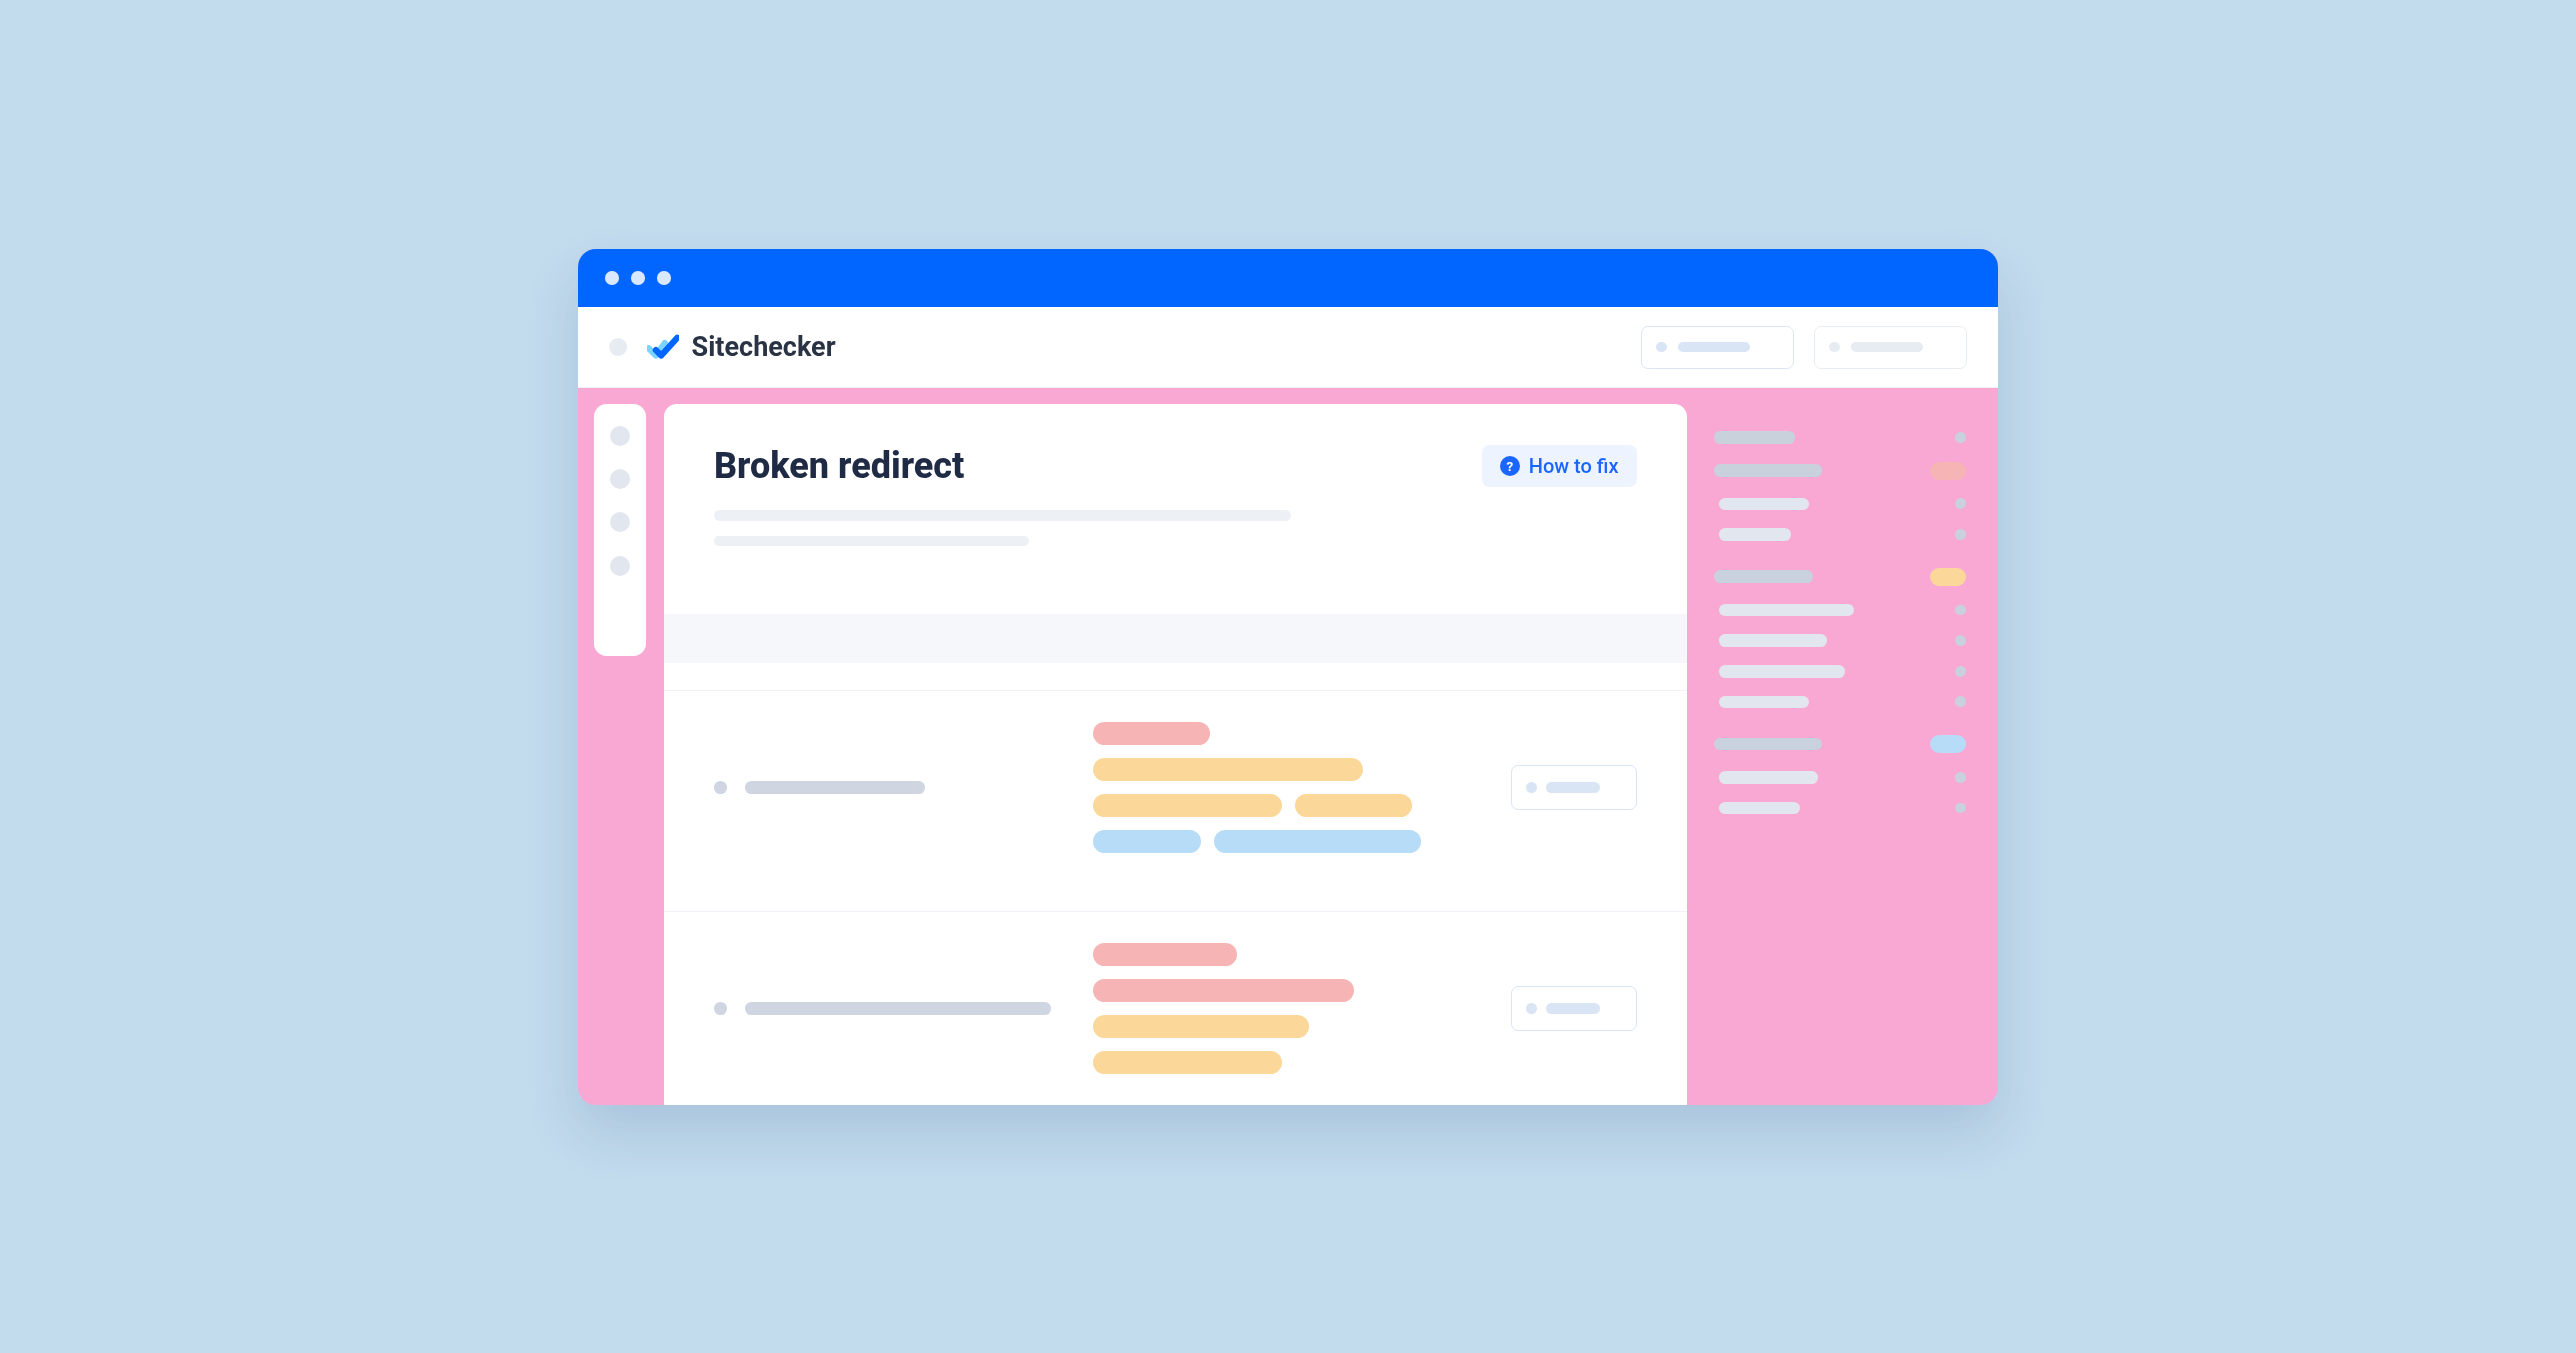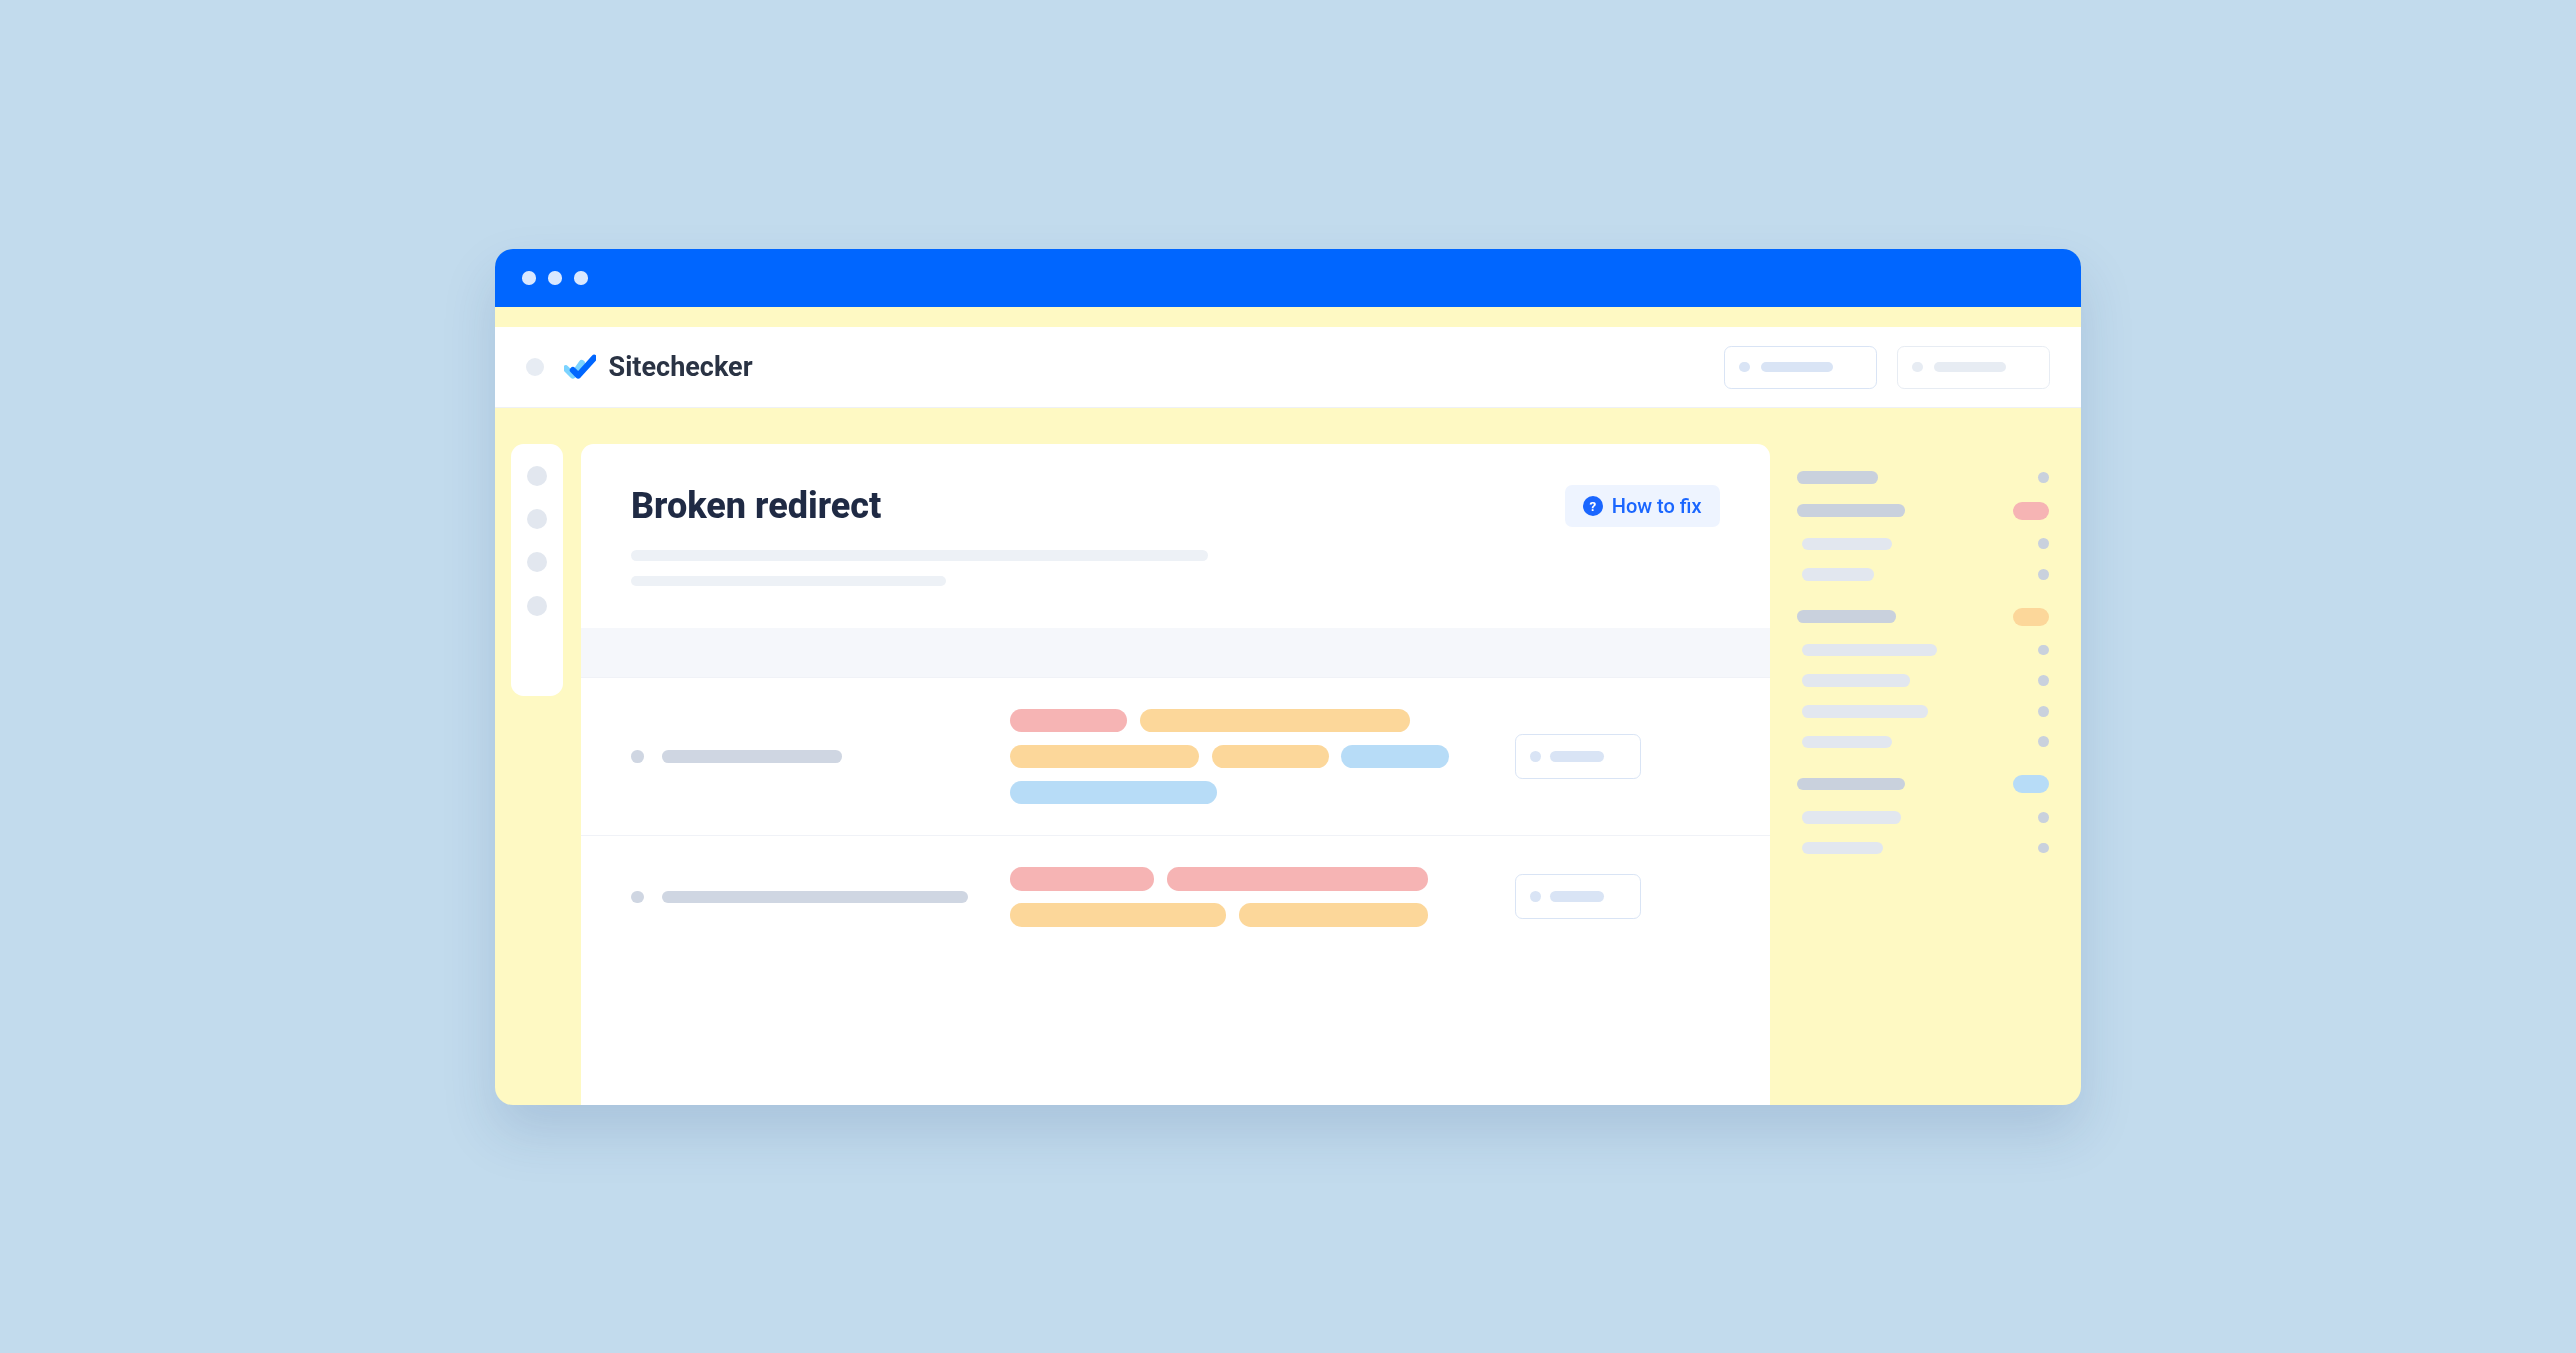--- a/index.html
+++ b/index.html
@@ -6,29 +6,28 @@
   body {
     background: #c2dbed;
     font-family: -apple-system, BlinkMacSystemFont, "Segoe UI", Roboto, sans-serif;
     width: 2576px;
     height: 1354px;
     display: flex;
     align-items: center;
     justify-content: center;
   }
   .window {
-    width: 1586px;
+    width: 1420px;
     height: 856px;
-    background: #fef9c3;
+    background: #f9a8d4;
     border-radius: 18px;
     overflow: hidden;
     box-shadow: 0 27px 54px rgba(30,60,120,0.15);
     display: flex;
     flex-direction: column;
-    gap: 20px;
   }
   .titlebar {
     height: 58px;
     background: #0066ff;
     display: flex;
     align-items: center;
     padding: 0 27px;
     gap: 12.6px;
   }
   .tdot {
@@ -83,20 +82,21 @@
   }
   .sidebar .sdot {
     width: 20px; height:20px; border-radius:50%; background:#e2e7ef;
   }
   .main {
     flex: 1;
     background: #fff;
     border-radius: 12.6px 12.6px 0 0;
     display: flex; flex-direction: column;
     overflow: hidden;
+    justify-content: space-between;
   }
   .card-head {
     padding: 41px 50px 27px 50px;
   }
   .title-row {
     display:flex; align-items:center; justify-content:space-between;
   }
   .page-title {
     font-size: 36px; font-weight: 800; color: #1f2a44;
   }

